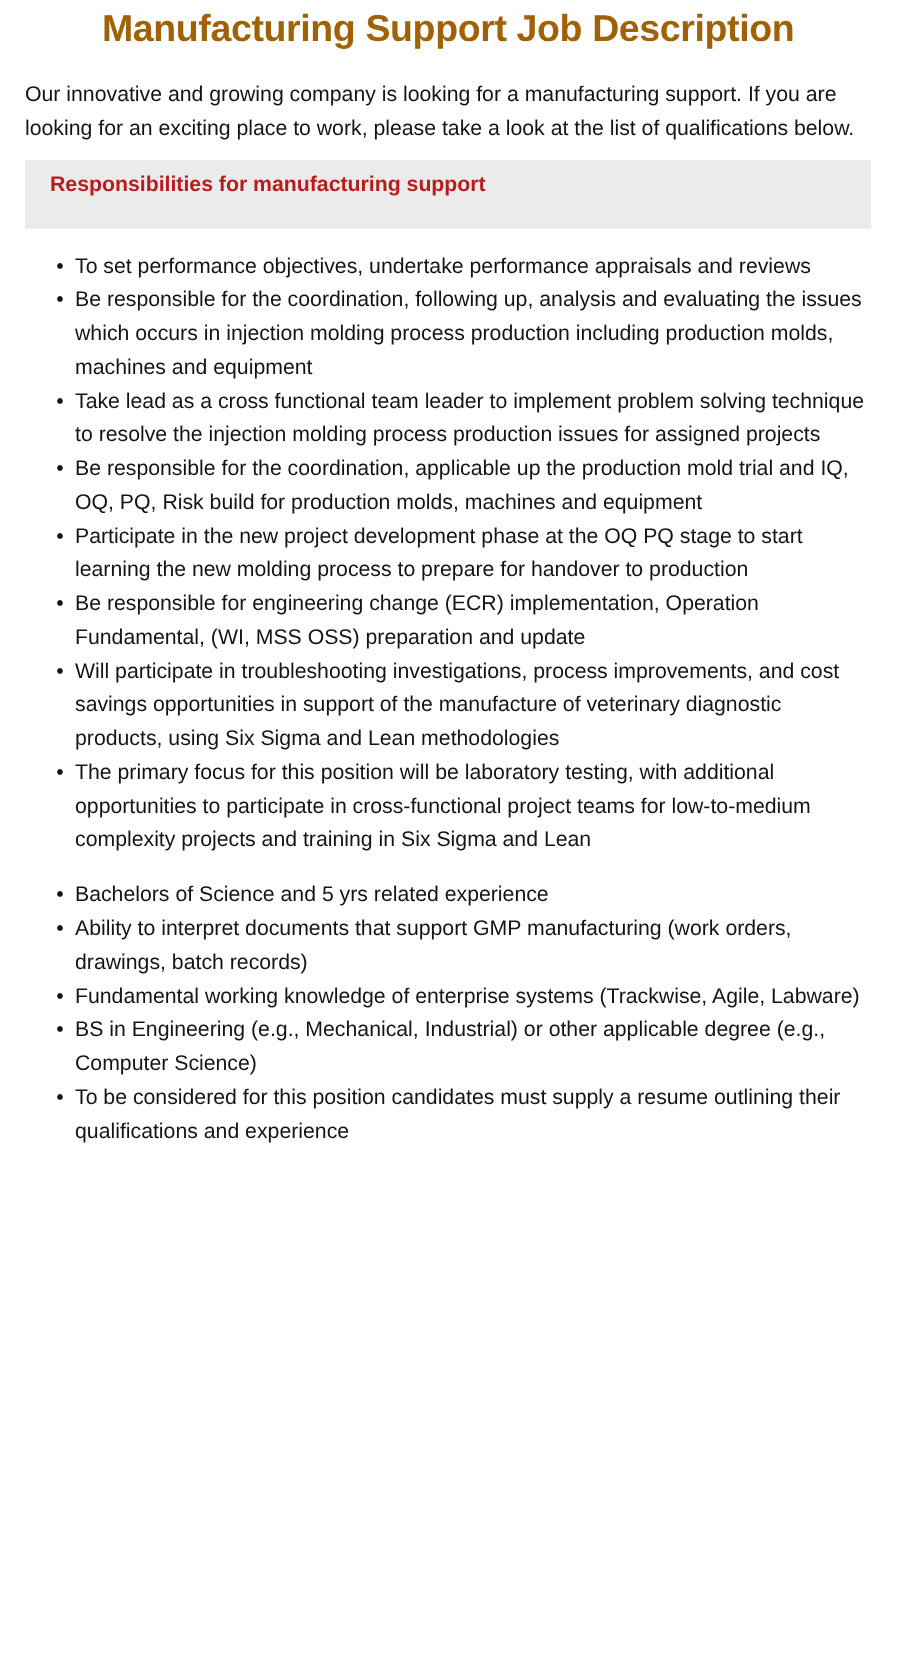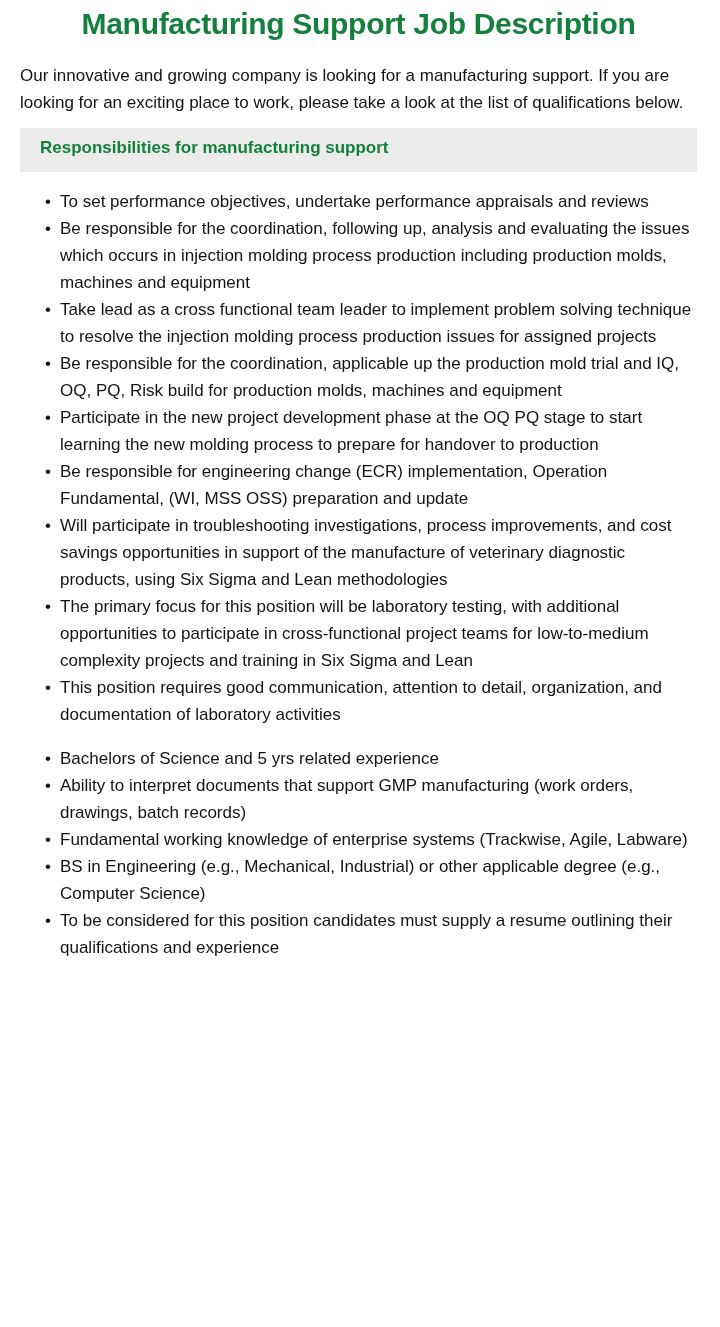--- a/index.html
+++ b/index.html
@@ -15,33 +15,33 @@
   }
   .doc {
     padding: 6px 23px 26px 20px;
   }
   h1.page-title {
     font-size: 30px;
     line-height: 36px;
     font-weight: 700;
     letter-spacing: -0.3px;
     text-align: center;
-    color: #15803d;
+    color: #a16207;
     margin: 0 0 20px 0;
   }
   p.intro {
     margin: 0 0 12px 0;
   }
   h2.section-heading {
     background: #ebebeb;
     font-size: 17px;
     line-height: 20px;
     font-weight: 700;
-    color: #15803d;
-    padding: 10px 10px 14px 20px;
+    color: #b91c1c;
+    padding: 10px 10px 25px 20px;
     margin: 0;
   }
   ul.bullet-list {
     list-style: none;
     margin: 16px 0 17px 0;
     padding: 0 0 0 40px;
   }
   ul.bullet-list li {
     position: relative;
   }
@@ -65,21 +65,20 @@
     <h2 class="section-heading">Responsibilities for manufacturing support</h2>
     <ul class="bullet-list">
         <li>To set performance objectives, undertake performance appraisals and reviews</li>
         <li>Be responsible for the coordination, following up, analysis and evaluating the issues which occurs in injection molding process production including production molds, machines and equipment</li>
         <li>Take lead as a cross functional team leader to implement problem solving technique to resolve the injection molding process production issues for assigned projects</li>
         <li>Be responsible for the coordination, applicable up the production mold trial and IQ, OQ, PQ, Risk build for production molds, machines and equipment</li>
         <li>Participate in the new project development phase at the OQ PQ stage to start learning the new molding process to prepare for handover to production</li>
         <li>Be responsible for engineering change (ECR) implementation, Operation Fundamental, (WI, MSS OSS) preparation and update</li>
         <li>Will participate in troubleshooting investigations, process improvements, and cost savings opportunities in support of the manufacture of veterinary diagnostic products, using Six Sigma and Lean methodologies</li>
         <li>The primary focus for this position will be laboratory testing, with additional opportunities to participate in cross-functional project teams for low-to-medium complexity projects and training in Six Sigma and Lean</li>
-        <li>This position requires good communication, attention to detail, organization, and documentation of laboratory activities</li>
       </ul>
   </section>
 
   <section>
     <ul class="bullet-list">
         <li>Bachelors of Science and 5 yrs related experience</li>
         <li>Ability to interpret documents that support GMP manufacturing (work orders, drawings, batch records)</li>
         <li>Fundamental working knowledge of enterprise systems (Trackwise, Agile, Labware)</li>
         <li>BS in Engineering (e.g., Mechanical, Industrial) or other applicable degree (e.g., Computer Science)</li>
         <li>To be considered for this position candidates must supply a resume outlining their qualifications and experience</li>

